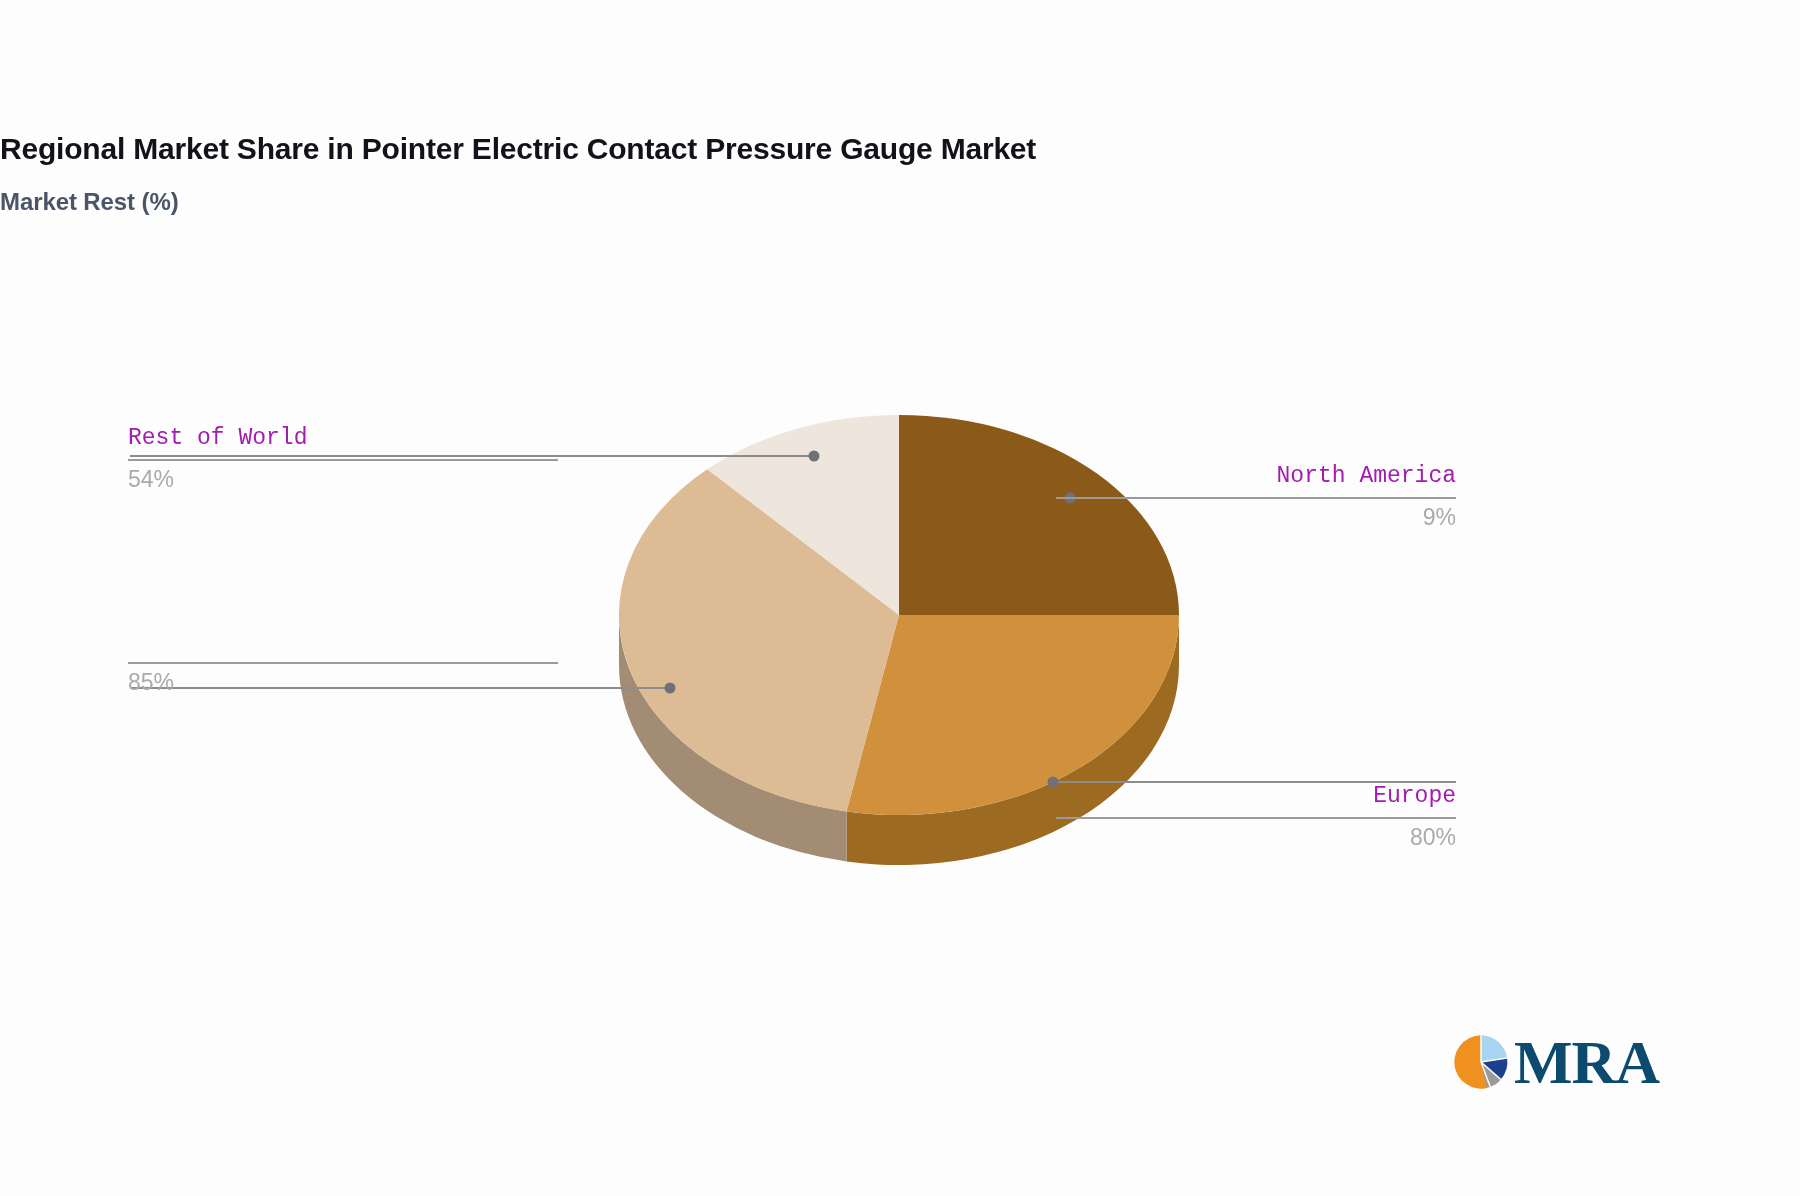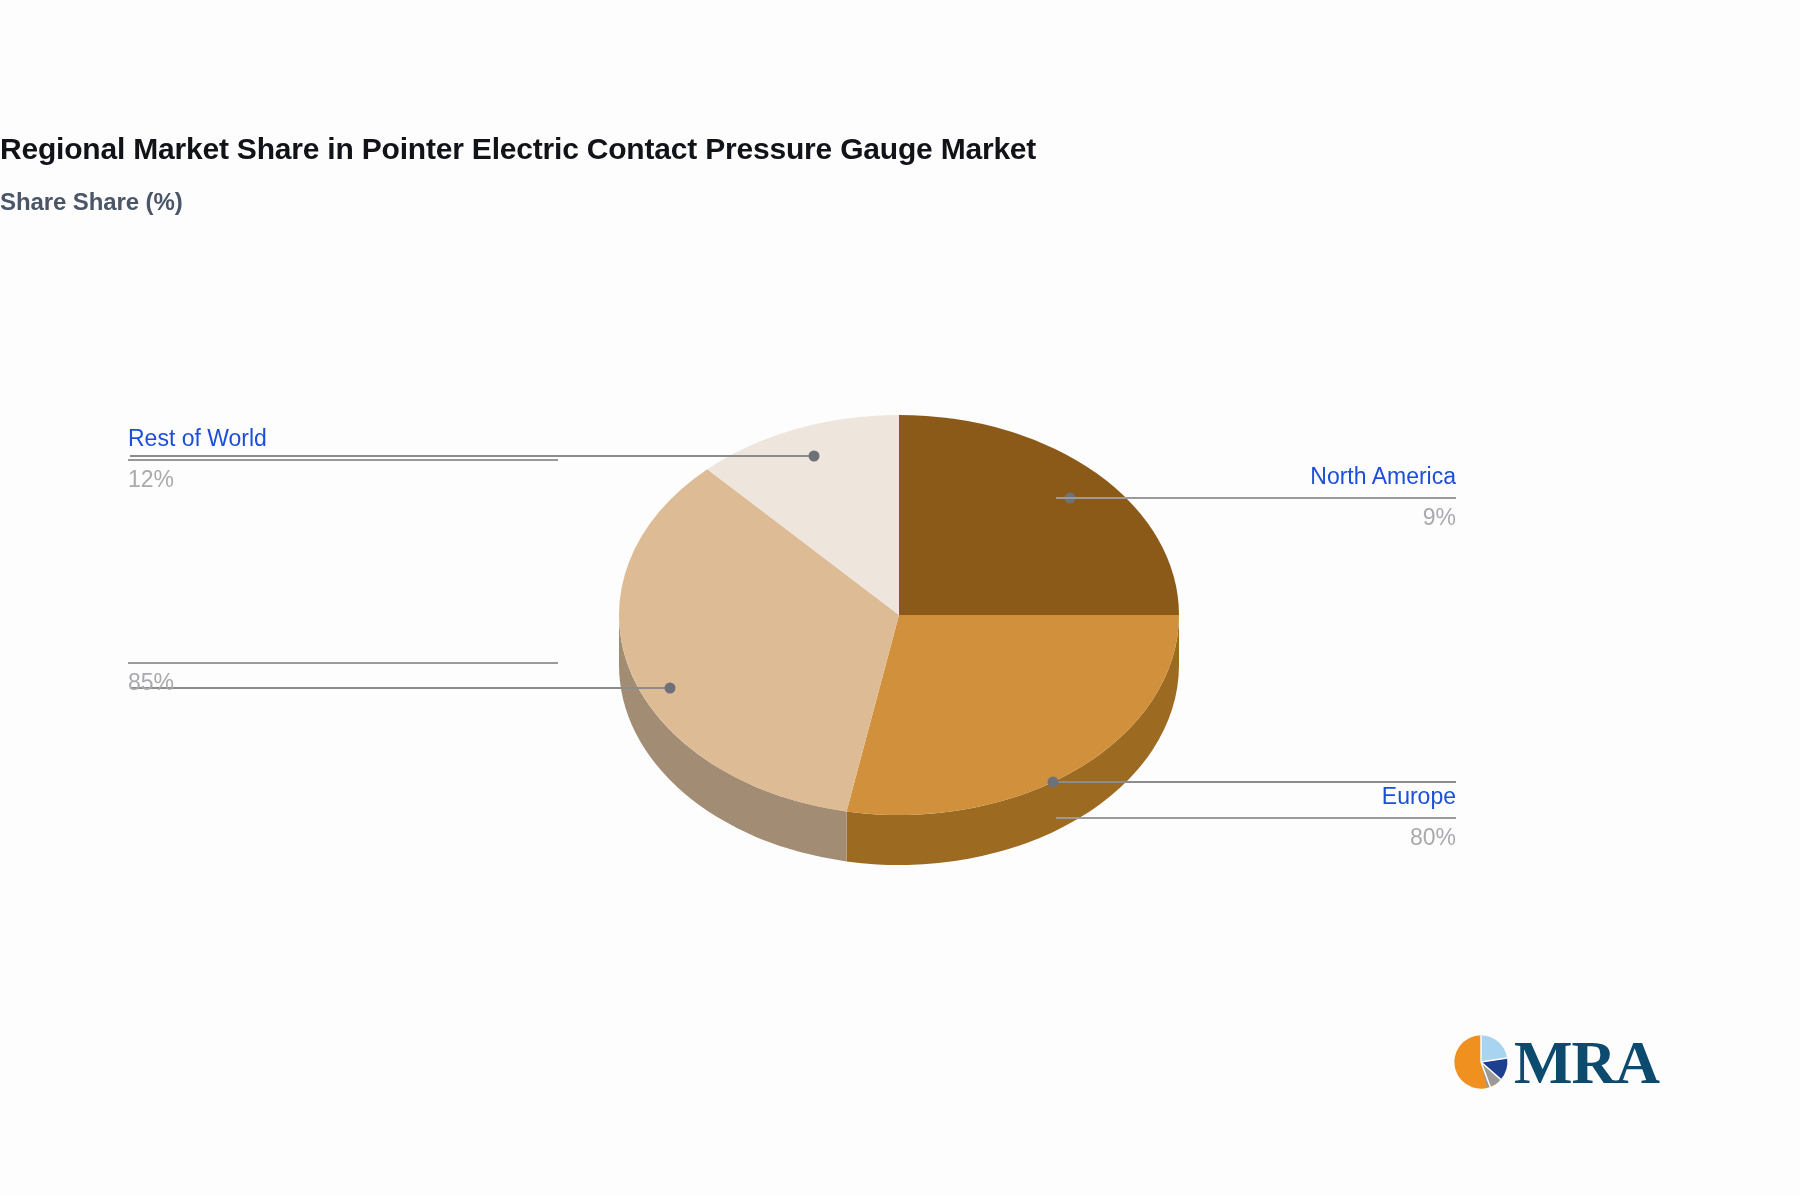--- a/index.html
+++ b/index.html
@@ -49,23 +49,24 @@
   }
   #pie-svg { position: absolute; left: 0; top: 0; }
 
   
   .callout {
     position: absolute;
     width: 400px;
   }
   .callout .cl-name {
     font-size: 23px;
-    color: #1d4ed8;
+    color: #a21caf;
     line-height: 1.25;
     white-space: nowrap;
+    font-family: Liberation Mono, monospace;
   }
   .callout .cl-rule {
     height: 0;
     border-top: 2px solid #9a9a9a;
     margin: 6px 0 4px 0;
   }
   .callout .cl-val {
     font-size: 23px;
     color: #a9aaad;
     line-height: 1.25;
@@ -97,21 +98,21 @@
     line-height: 1;
   }
 </style>
 </head>
 <body>
 
 <div id="canvas">
 
   <div id="title-block">
     <div id="chart-title">Regional Market Share in Pointer Electric Contact Pressure Gauge Market</div>
-    <div id="chart-subtitle">Share Share (%)</div>
+    <div id="chart-subtitle">Market Rest (%)</div>
   </div>
 
   <div id="pie-area">
     <svg id="pie-svg" width="1800" height="1196" viewBox="0 0 1800 1196">
 
       <path fill="#9c6a21" d="M 1179 615 A 280 200 0 0 1 846.533231915997 811.4574501457378 L 846.533231915997 861.4574501457378 A 280 200 0 0 0 1179 665 Z"></path>
         <path fill="#a28c74" d="M 846.533231915997 811.4574501457378 A 280 200 0 0 1 619 615 L 619 665 A 280 200 0 0 0 846.533231915997 861.4574501457378 Z"></path>
         <path fill="#8b5a18" d="M 899 615 L 899 415 A 280 200 0 0 1 1179 615 Z"></path>
         <path fill="#d1913c" d="M 899 615 L 1179 615 A 280 200 0 0 1 846.533231915997 811.4574501457378 Z"></path>
         <path fill="#ddbb95" d="M 899 615 L 846.533231915997 811.4574501457378 A 280 200 0 0 1 707.3268103399671 469.2062745157177 Z"></path>
@@ -126,21 +127,21 @@
       <circle cx="670" cy="688" r="5.5" fill="#6e7178"></circle>
 
       <line x1="130" y1="456" x2="814" y2="456" stroke="#8c8c8c" stroke-width="2"></line>
       <circle cx="814" cy="456" r="5.5" fill="#6e7178"></circle>
     </svg>
   </div>
 
   <div class="callout left" id="callout-row">
     <div class="cl-name">Rest of World</div>
     <div class="cl-rule"></div>
-    <div class="cl-val">12%</div>
+    <div class="cl-val">54%</div>
   </div>
 
   <div class="callout left" id="callout-ap">
     <div class="cl-rule"></div>
     <div class="cl-val">85%</div>
   </div>
 
   <div class="callout right" id="callout-na">
     <div class="cl-name">North America</div>
     <div class="cl-rule"></div>

